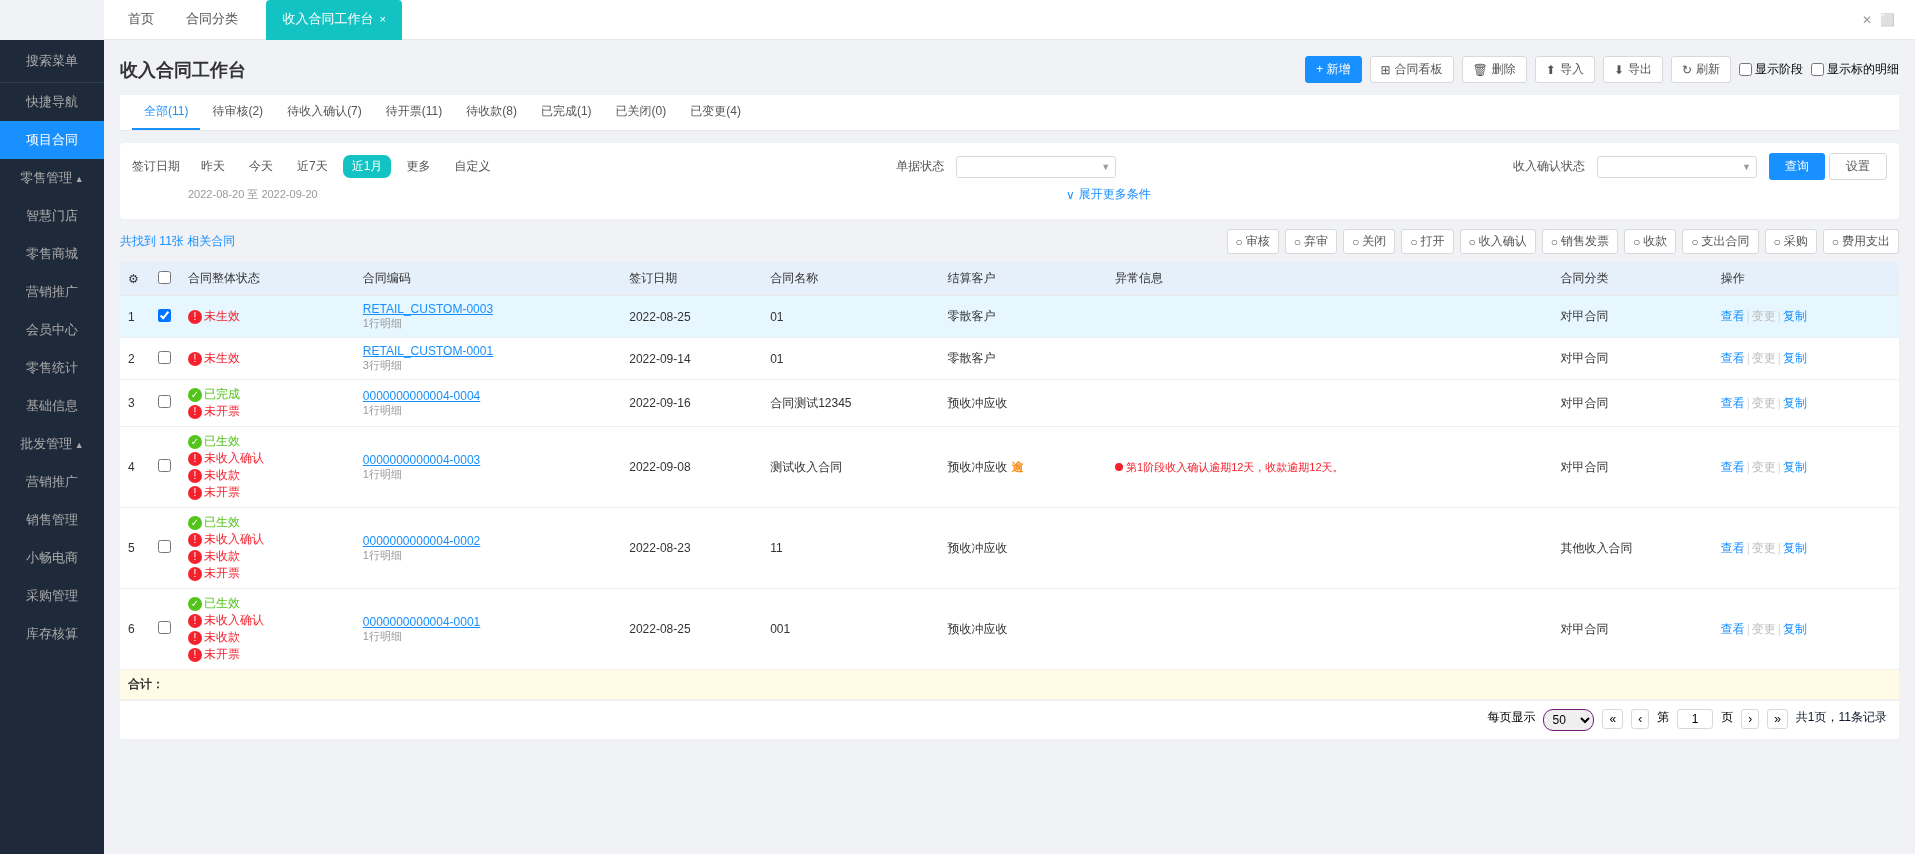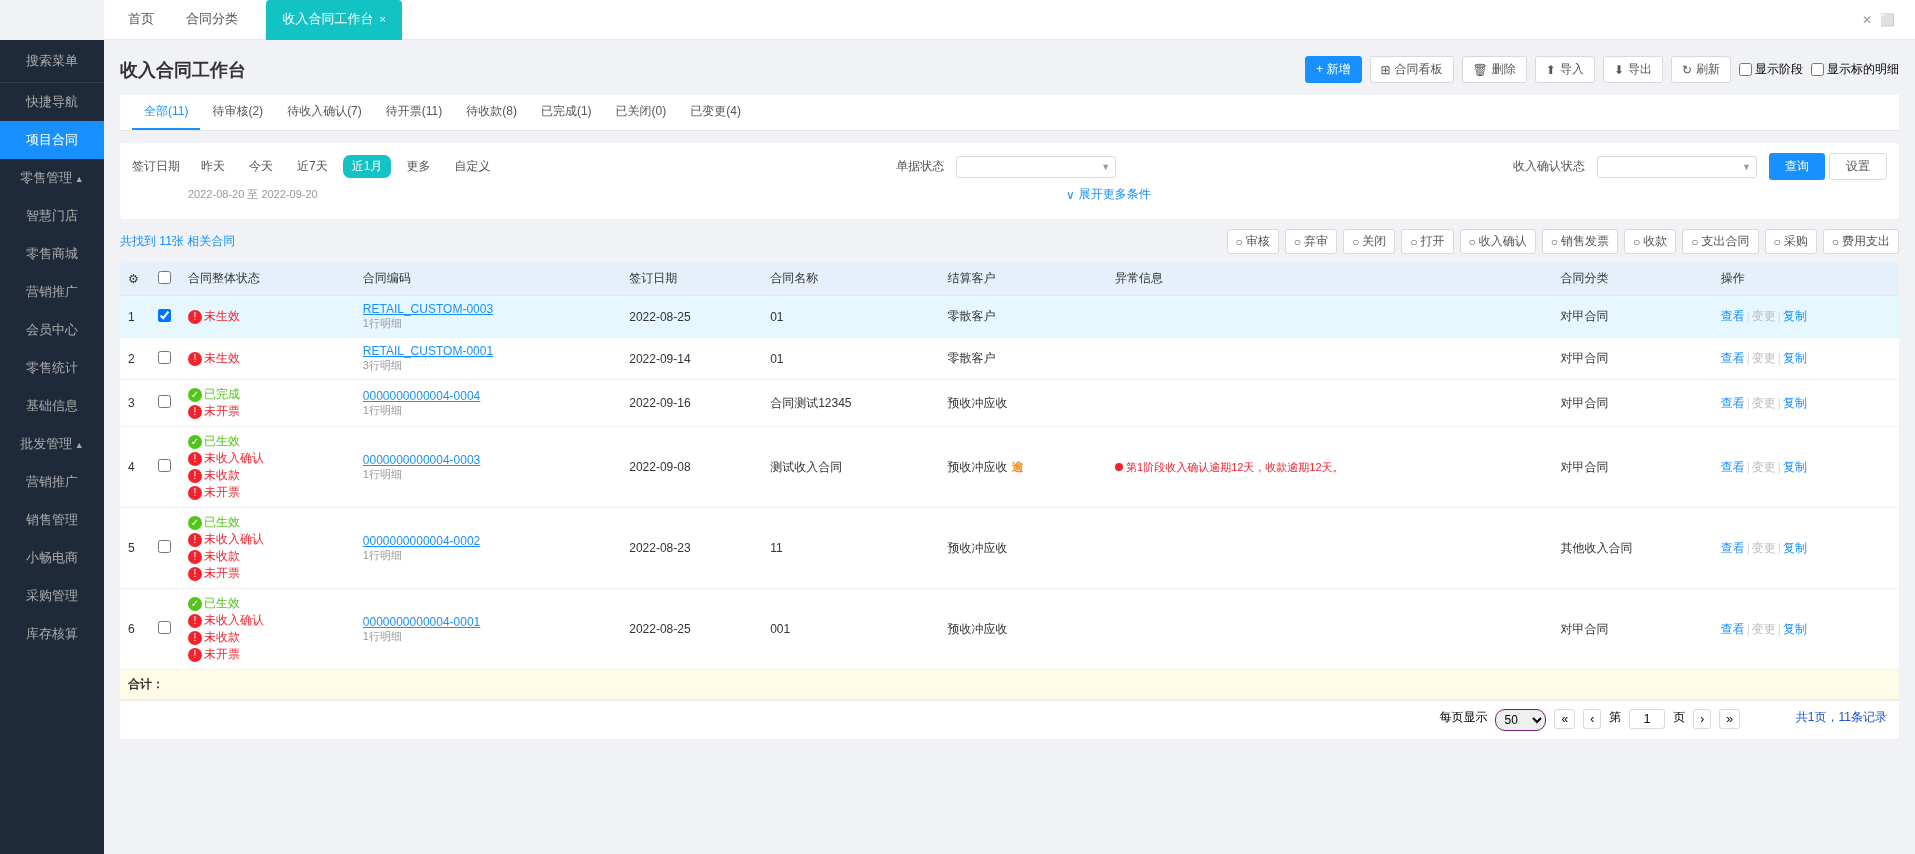--- a/index.html
+++ b/index.html
@@ -72,21 +72,21 @@
     .error-msg { color: #f5222d; font-size: 11px; }
     .error-dot { display: inline-block; width: 8px; height: 8px; background: #f5222d; border-radius: 50%; margin-right: 3px; }
     .sub-row-info { color: #999; font-size: 11px; }
     .sum-row td { background: #fffbe6; font-weight: bold; }
     
     
     .pagination { display: flex; align-items: flex-start; justify-content: flex-end; padding: 8px 12px; background: #fff; border-top: 1px solid #f0f0f0; gap: 8px; }
     .page-size-select { border: 1px solid #701a75; border-radius: 10px; padding: 2px 4px; }
     .page-input { border: 1px solid #d9d9d9; border-radius: 3px; padding: 2px 4px; width: 36px; text-align: center; }
     .page-btn { padding: 2px 6px; border: 1px solid #d9d9d9; background: #fff; border-radius: 3px; cursor: pointer; }
-    .page-info { color: #1d4ed8; margin-left: 48px; }
+    .page-info { color: #0f172a; }
 
     
     input[type=checkbox] { cursor: pointer; }
   </style>
 </head>
 <body>
 
 <div class="sidebar">
   <div class="sidebar-search">搜索菜单</div>
   <div class="sidebar-nav-item">快捷导航</div>

